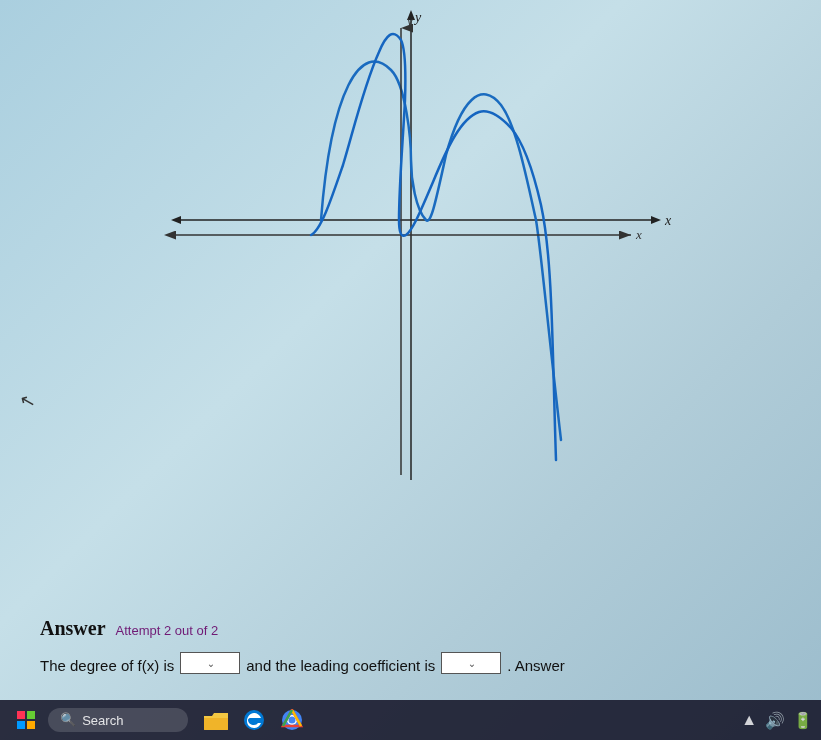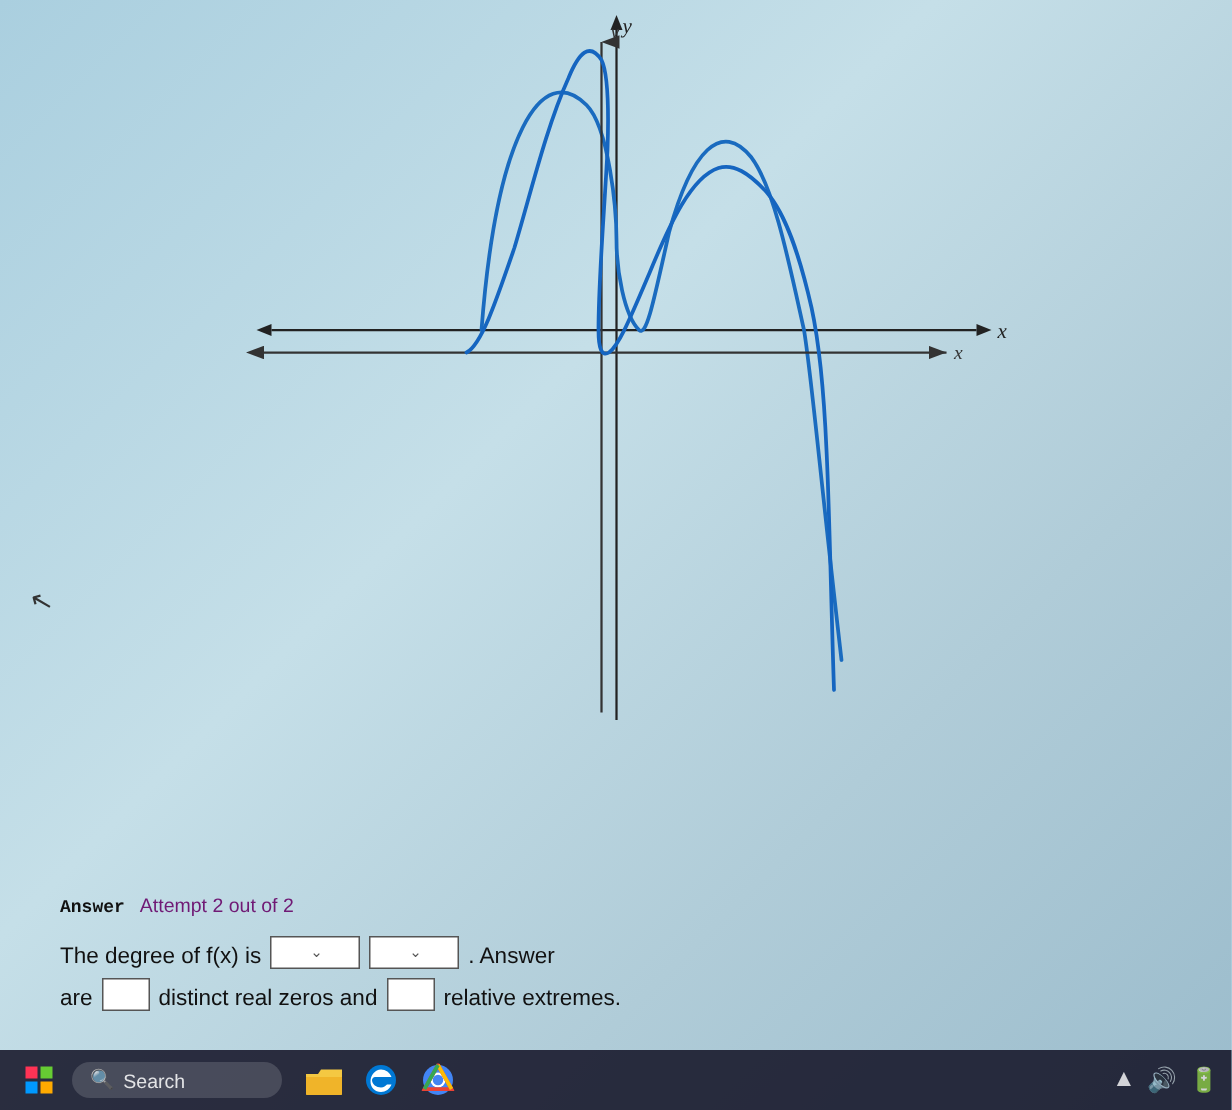--- a/index.html
+++ b/index.html
@@ -54,22 +54,21 @@
 
     .answer-header {
       display: flex;
       align-items: baseline;
       gap: 10px;
       margin-bottom: 12px;
     }
 
     .answer-label {
       font-weight: bold;
-      font-size: 12px;
-      font-family: Liberation Mono, monospace;
+      font-size: 20px;
     }
 
     .attempt-text {
       font-size: 13px;
       color: #701a75;
       font-family: Arial, sans-serif;
     }
 
     .answer-row {
       display: flex;
@@ -318,34 +317,28 @@
     <span class="answer-label">Answer</span>
     <span class="attempt-text">Attempt 2 out of 2</span>
   </div>
 
   <div class="answer-row">
     <span>The degree of f(x) is</span>
     <div class="dropdown-select">
       <span>&nbsp;&nbsp;&nbsp;&nbsp;</span>
       <span class="dropdown-arrow">⌄</span>
     </div>
+    <span>and the leading coefficient is</span>
     <div class="dropdown-select">
       <span>&nbsp;&nbsp;&nbsp;&nbsp;</span>
       <span class="dropdown-arrow">⌄</span>
     </div>
     <span>. Answer</span>
   </div>
 
-  <div class="answer-row">
-    <span>are</span>
-    <div class="small-input"></div>
-    <span>distinct real zeros and</span>
-    <div class="small-input"></div>
-    <span>relative extremes.</span>
-  </div>
 </div>
 
 <div class="taskbar">
 
   <div class="taskbar-start">
     <div class="windows-icon">
       <span></span>
         <span></span>
         <span></span>
         <span></span>

